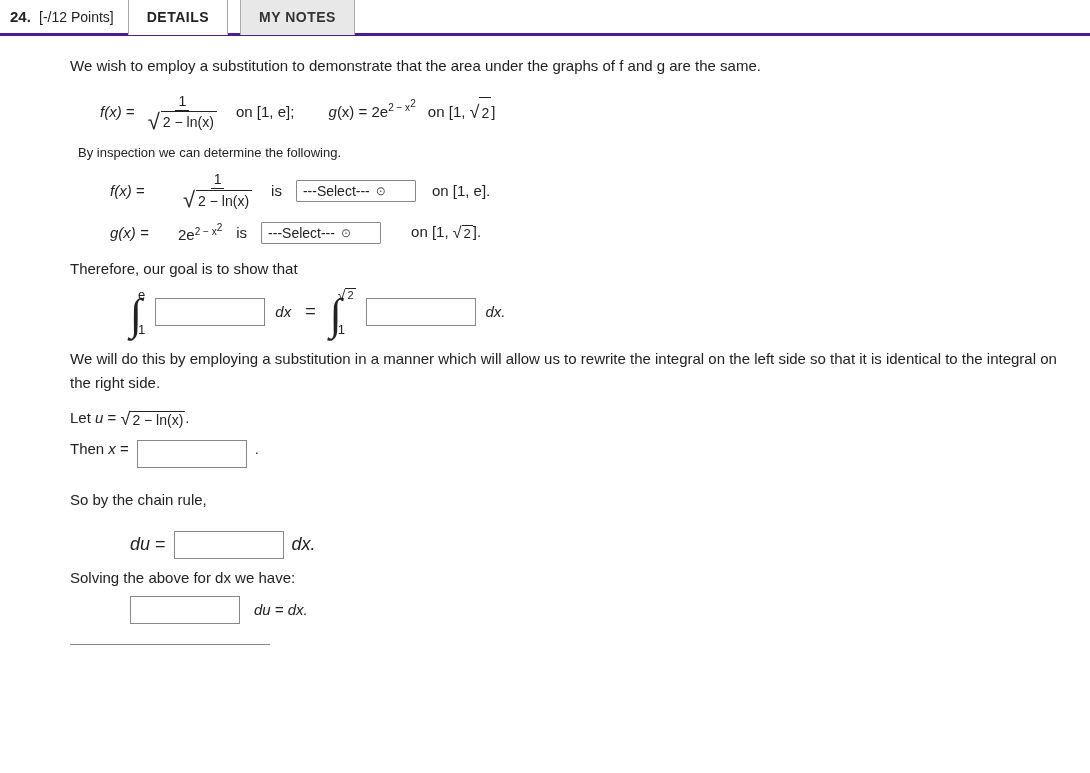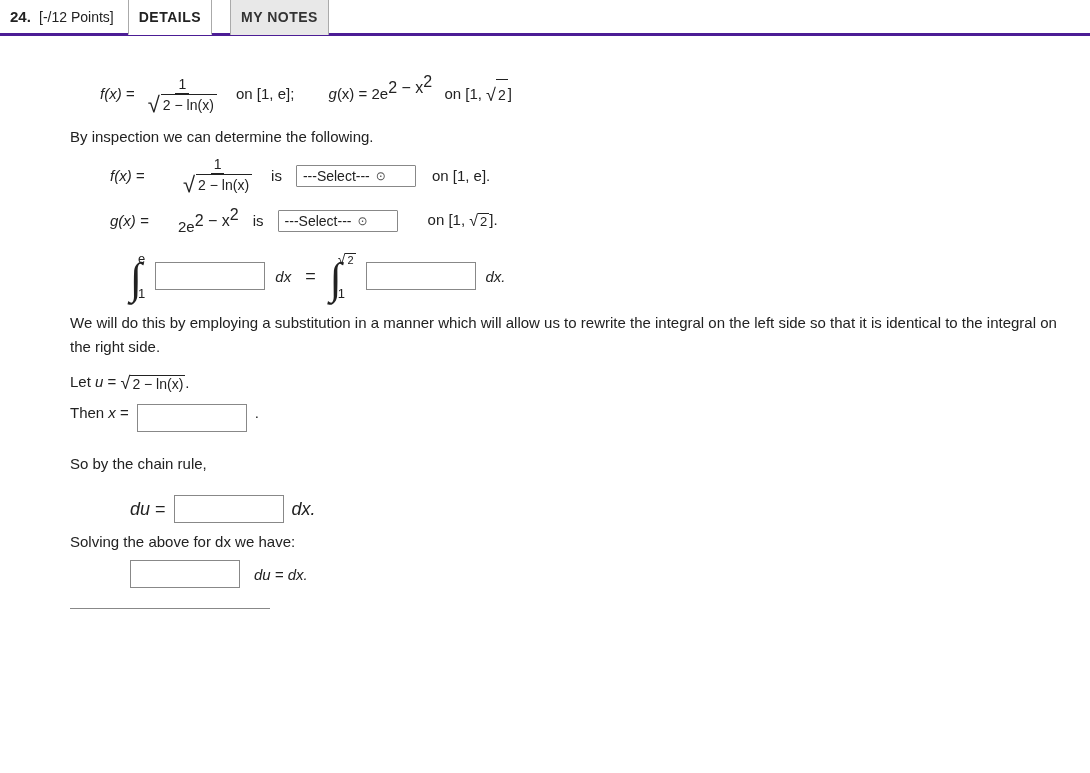--- a/index.html
+++ b/index.html
@@ -21,30 +21,30 @@
       font-weight: bold;
       font-size: 15px;
       margin-right: 14px;
       color: #222;
     }
     .tab {
       display: inline-flex;
       align-items: center;
       justify-content: center;
       height: 36px;
-      padding: 0 10px;
+      padding: 0 18px;
       font-size: 14px;
       font-weight: bold;
       letter-spacing: 0.5px;
       border: 1px solid #aaa;
       border-bottom: none;
       cursor: pointer;
       background: #e8e8e8;
       color: #333;
-      margin-right: 18px;
+      margin-right: 12px;
     }
     .tab.active {
       background: #fff;
       border-bottom: 1px solid #fff;
       color: #222;
     }
     .main-content {
       padding: 18px 24px 30px 70px;
       max-width: 1090px;
     }
@@ -86,22 +86,22 @@
       line-height: 1;
       margin-right: 1px;
     }
     .sqrt-content {
       border-top: 1.5px solid #222;
       padding: 1px 3px 0 2px;
       font-size: 14px;
       line-height: 1.4;
     }
     .section-label {
-      margin: 12px 0 8px 0;
-      font-size: 15px;
+      margin: 12px 0 8px 8px;
+      font-size: 13px;
     }
     .inspection-block {
       margin: 10px 0 10px 40px;
     }
     .inspection-row {
       display: flex;
       align-items: center;
       margin-bottom: 10px;
       font-size: 15px;
       gap: 8px;
@@ -213,21 +213,21 @@
       font-size: 15px;
     }
     .dx-solve-row {
       display: flex;
       align-items: center;
       gap: 8px;
       margin: 10px 0 10px 60px;
       font-size: 15px;
     }
     sup {
-      font-size: 16px;
+      font-size: 10px;
       vertical-align: super;
     }
     .bottom-line {
       border-top: 1.5px solid #888;
       width: 200px;
       margin-top: 20px;
     }
   </style>
 </head>
 <body>
@@ -236,20 +236,21 @@
   <span class="problem-num">
     <span>24.</span>
     <span style="font-weight:normal; font-size:14px; margin-left:4px;">[-/12 Points]</span>
   </span>
   <div class="tab active">DETAILS</div>
   <div class="tab">MY NOTES</div>
 </div>
 
 <div class="main-content">
 
+  <p class="intro-text">We wish to employ a substitution to demonstrate that the area under the graphs of f and g are the same.</p>
 
   <div class="math-def">
     
     <span style="font-style:italic; margin-right:4px;">f(x) =</span>
     <span class="fraction">
       <span class="numerator">1</span>
       <span class="denominator">
         <span class="sqrt-wrapper">
           <span class="sqrt-symbol">√</span>
           <span class="sqrt-content">2 − ln(x)</span>
@@ -302,20 +303,21 @@
       <span class="on-interval" style="margin-left:22px;">on [1,
         <span class="sqrt-wrapper" style="display:inline-flex; vertical-align:middle;">
           <span style="font-size:16px;">√</span>
           <span style="border-top:1.5px solid #222; padding:0 2px; font-size:13px;">2</span>
         </span>].
       </span>
     </div>
   </div>
 
   <div class="goal-section">
+    <p>Therefore, our goal is to show that</p>
 
     <div class="integral-display">
 
       <div class="integral-container">
         <span class="int-sym">∫</span>
         <div class="bound-group">
           <span class="bound-top">e</span>
           <span class="bound-bottom">1</span>
         </div>
       </div>

